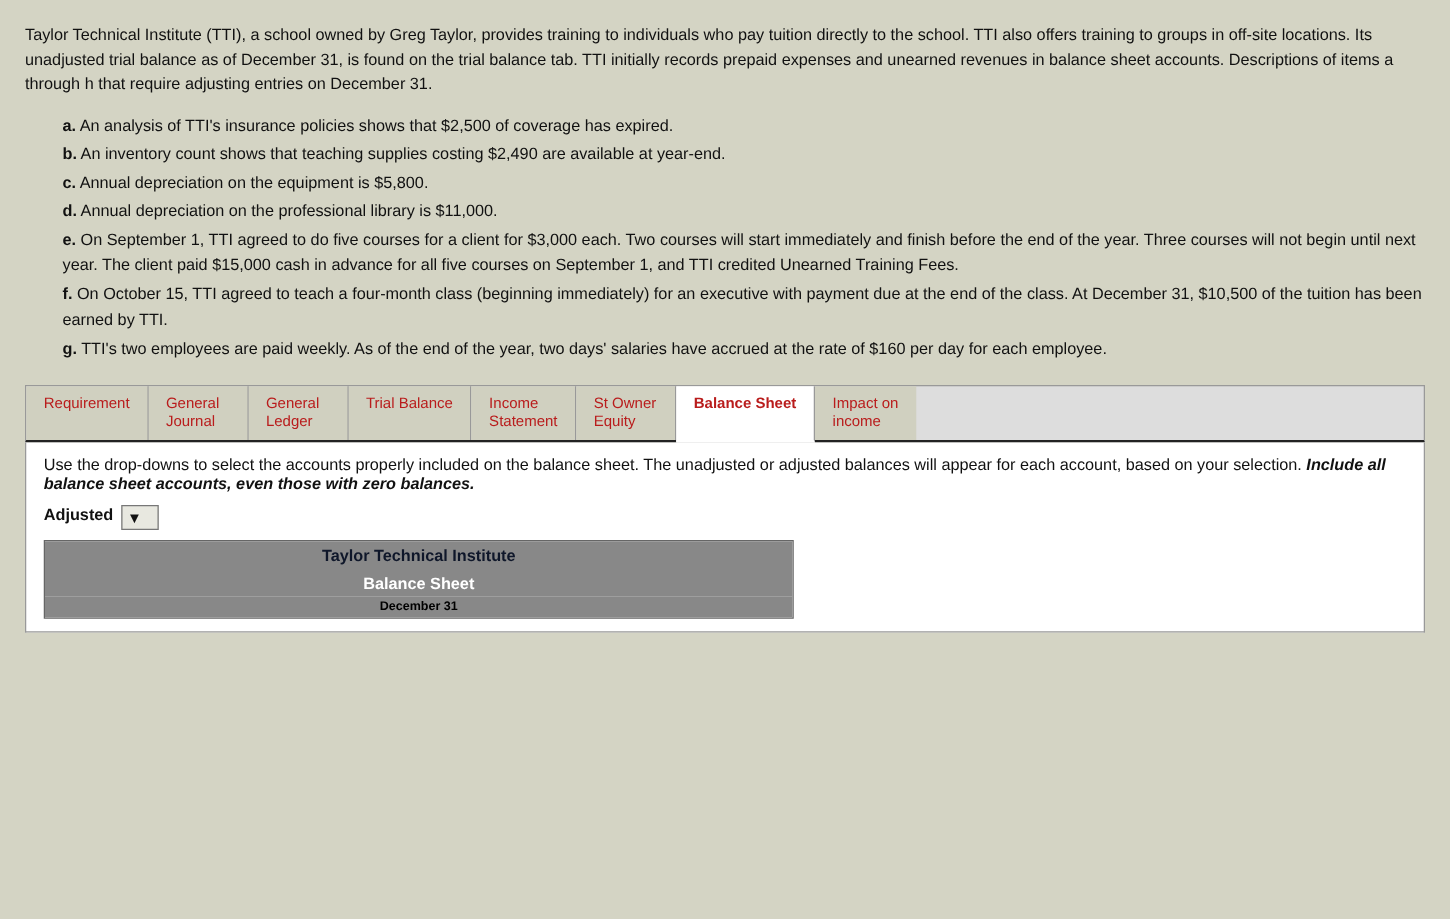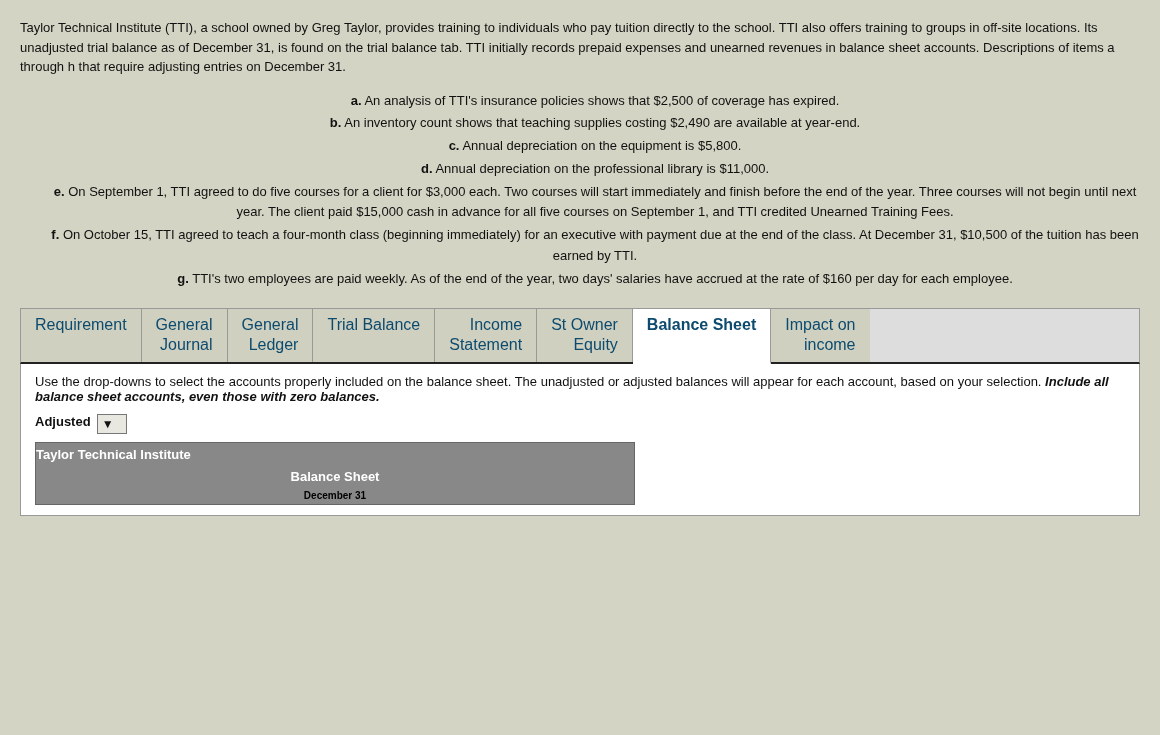--- a/index.html
+++ b/index.html
@@ -21,42 +21,41 @@
       line-height: 1.5;
       font-size: 13px;
     }
     .items-list {
       margin-left: 30px;
       margin-bottom: 14px;
       line-height: 1.6;
     }
     .items-list .item {
       margin-bottom: 2px;
-      text-align: center;
     }
     .items-list .item .label {
       font-weight: bold;
     }
     
     .tab-bar {
       display: flex;
       border: 1px solid #999;
       border-bottom: 2px solid #222;
       margin-top: 18px;
       background: #ddd;
     }
     .tab {
       padding: 6px 14px;
       border-right: 1px solid #999;
       cursor: pointer;
-      font-size: 16px;
-      text-align: right;
+      font-size: 12px;
+      text-align: left;
       min-width: 80px;
       background: #d0d0c0;
-      color: #0c4a6e;
+      color: #b91c1c;
       line-height: 1.3;
     }
     .tab:last-child { border-right: none; }
     .tab.active {
       background: #fff;
       font-weight: bold;
       border-bottom: 2px solid #fff;
       margin-bottom: -2px;
     }
     
@@ -99,21 +98,22 @@
     }
     
     .bs-table-container {
       border: 1px solid #666;
       display: inline-block;
       min-width: 500px;
       width: 600px;
     }
     .bs-header-row {
       background: #888;
-      color: #ffffff;
+      text-align: center;
+      color: #0f172a;
       font-weight: bold;
       font-size: 13px;
       padding: 4px 0;
     }
     .bs-title-row {
       background: #888;
       text-align: center;
       font-weight: bold;
       font-size: 13px;
       color: #fff;

